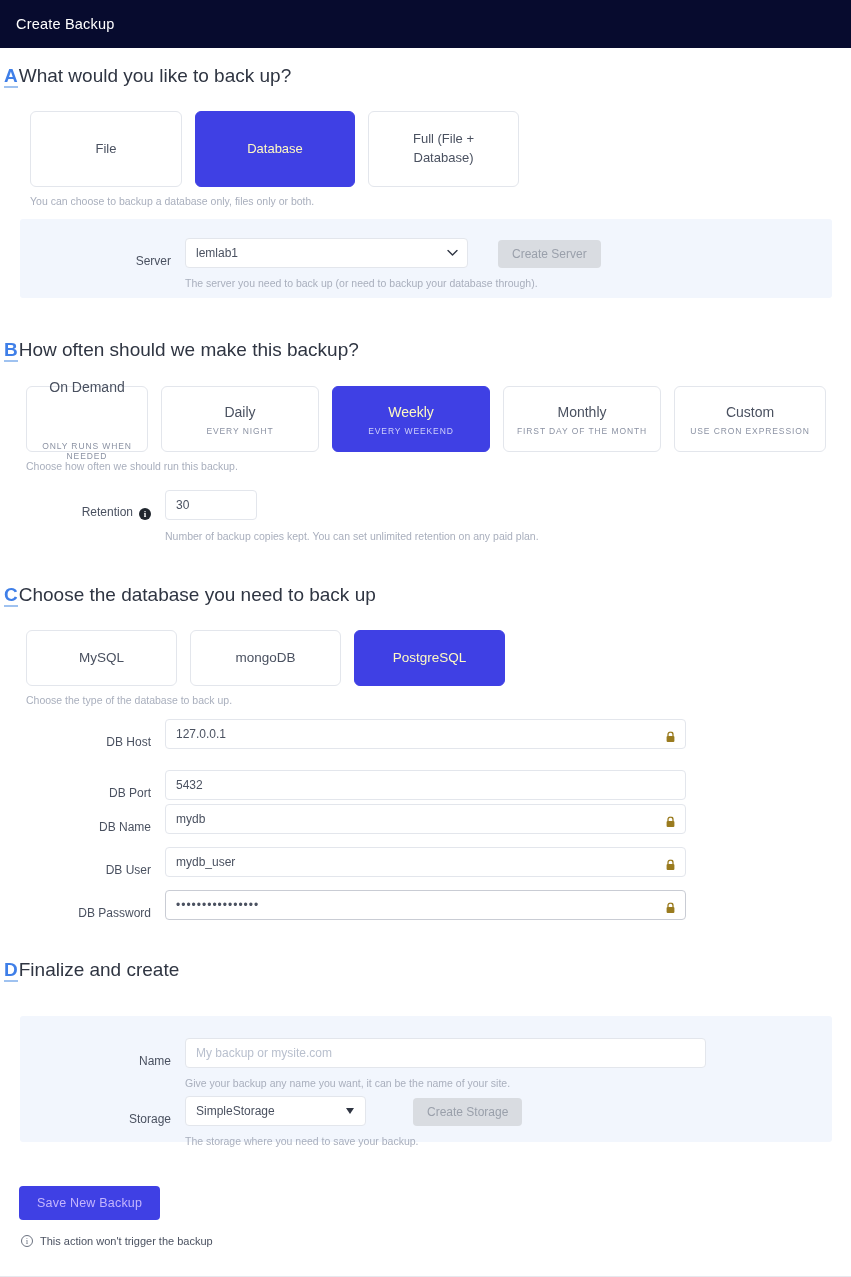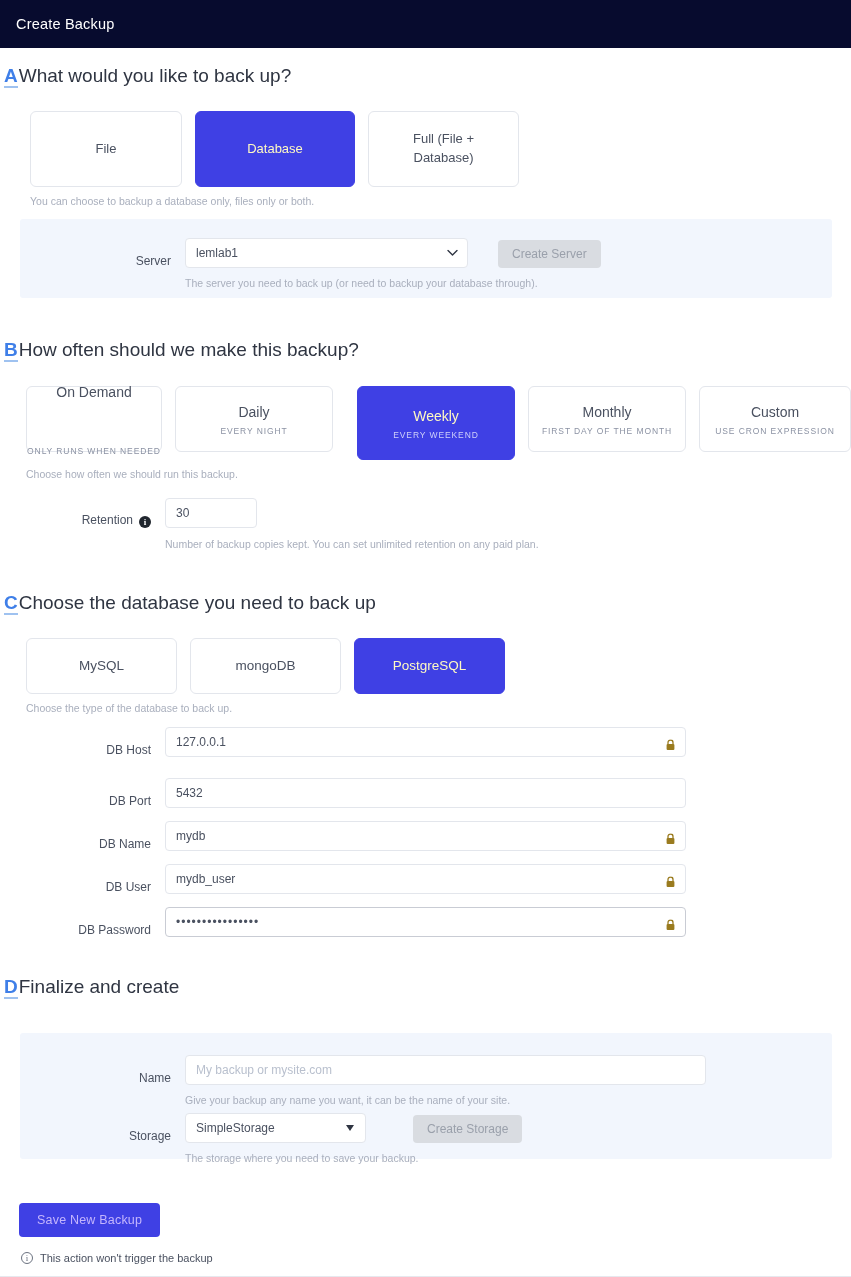--- a/index.html
+++ b/index.html
@@ -289,29 +289,29 @@
 
   <div style="padding:41px 0 0 2px;">
     <div class="section-head">
       <span class="section-letter">B</span>
       <span>How often should we make this backup?</span>
     </div>
   </div>
 
   <div style="padding:24px 0 0 26px;">
     <div class="optrow">
-      <div class="optcard" style="width:136px;height:66px;gap:40px;">
+      <div class="optcard" style="width:122px;height:66px;gap:40px;">
         <span class="lbl" style="font-size:14px;">On Demand</span>
         <span class="sub">ONLY RUNS WHEN NEEDED</span>
       </div>
       <div class="optcard" style="width:158px;height:66px;">
         <span class="lbl" style="font-size:14px;">Daily</span>
         <span class="sub">EVERY NIGHT</span>
       </div>
-      <div class="optcard sel" style="width:158px;height:74px;margin-left:11px;">
+      <div class="optcard sel" style="width:158px;height:66px;">
         <span class="lbl" style="font-size:14px;">Weekly</span>
         <span class="sub">EVERY WEEKEND</span>
       </div>
       <div class="optcard" style="width:158px;height:66px;">
         <span class="lbl" style="font-size:14px;">Monthly</span>
         <span class="sub">FIRST DAY OF THE MONTH</span>
       </div>
       <div class="optcard" style="width:152px;height:66px;">
         <span class="lbl" style="font-size:14px;">Custom</span>
         <span class="sub">USE CRON EXPRESSION</span>
@@ -361,21 +361,21 @@
         <input class="inp" type="text" value="127.0.0.1" style="">
         <span class="lock">
           <svg width="9" height="11" viewBox="0 0 9 11" aria-hidden="true">
             <path d="M2 4.6V3a2.5 2.5 0 0 1 5 0v1.6" stroke="#9a7b1f" stroke-width="1.3" fill="none"></path>
             <rect x="0.6" y="4.4" width="7.8" height="6.1" rx="1" fill="#9a7b1f"></rect>
           </svg>
         </span>
       </div>
     </div>
 
-    <div class="frow" style="margin-bottom:13px;">
+    <div class="frow" style="margin-bottom:4px;">
       <div class="flabel" style="width:165px;">DB Port</div>
       <div class="fctrl" style="width:521px;">
         <input class="inp" type="text" value="5432" style="">
       </div>
     </div>
 
     <div class="frow" style="margin-bottom:13px;">
       <div class="flabel" style="width:165px;">DB Name</div>
       <div class="fctrl" style="width:521px;">
         <input class="inp" type="text" value="mydb" style="">

